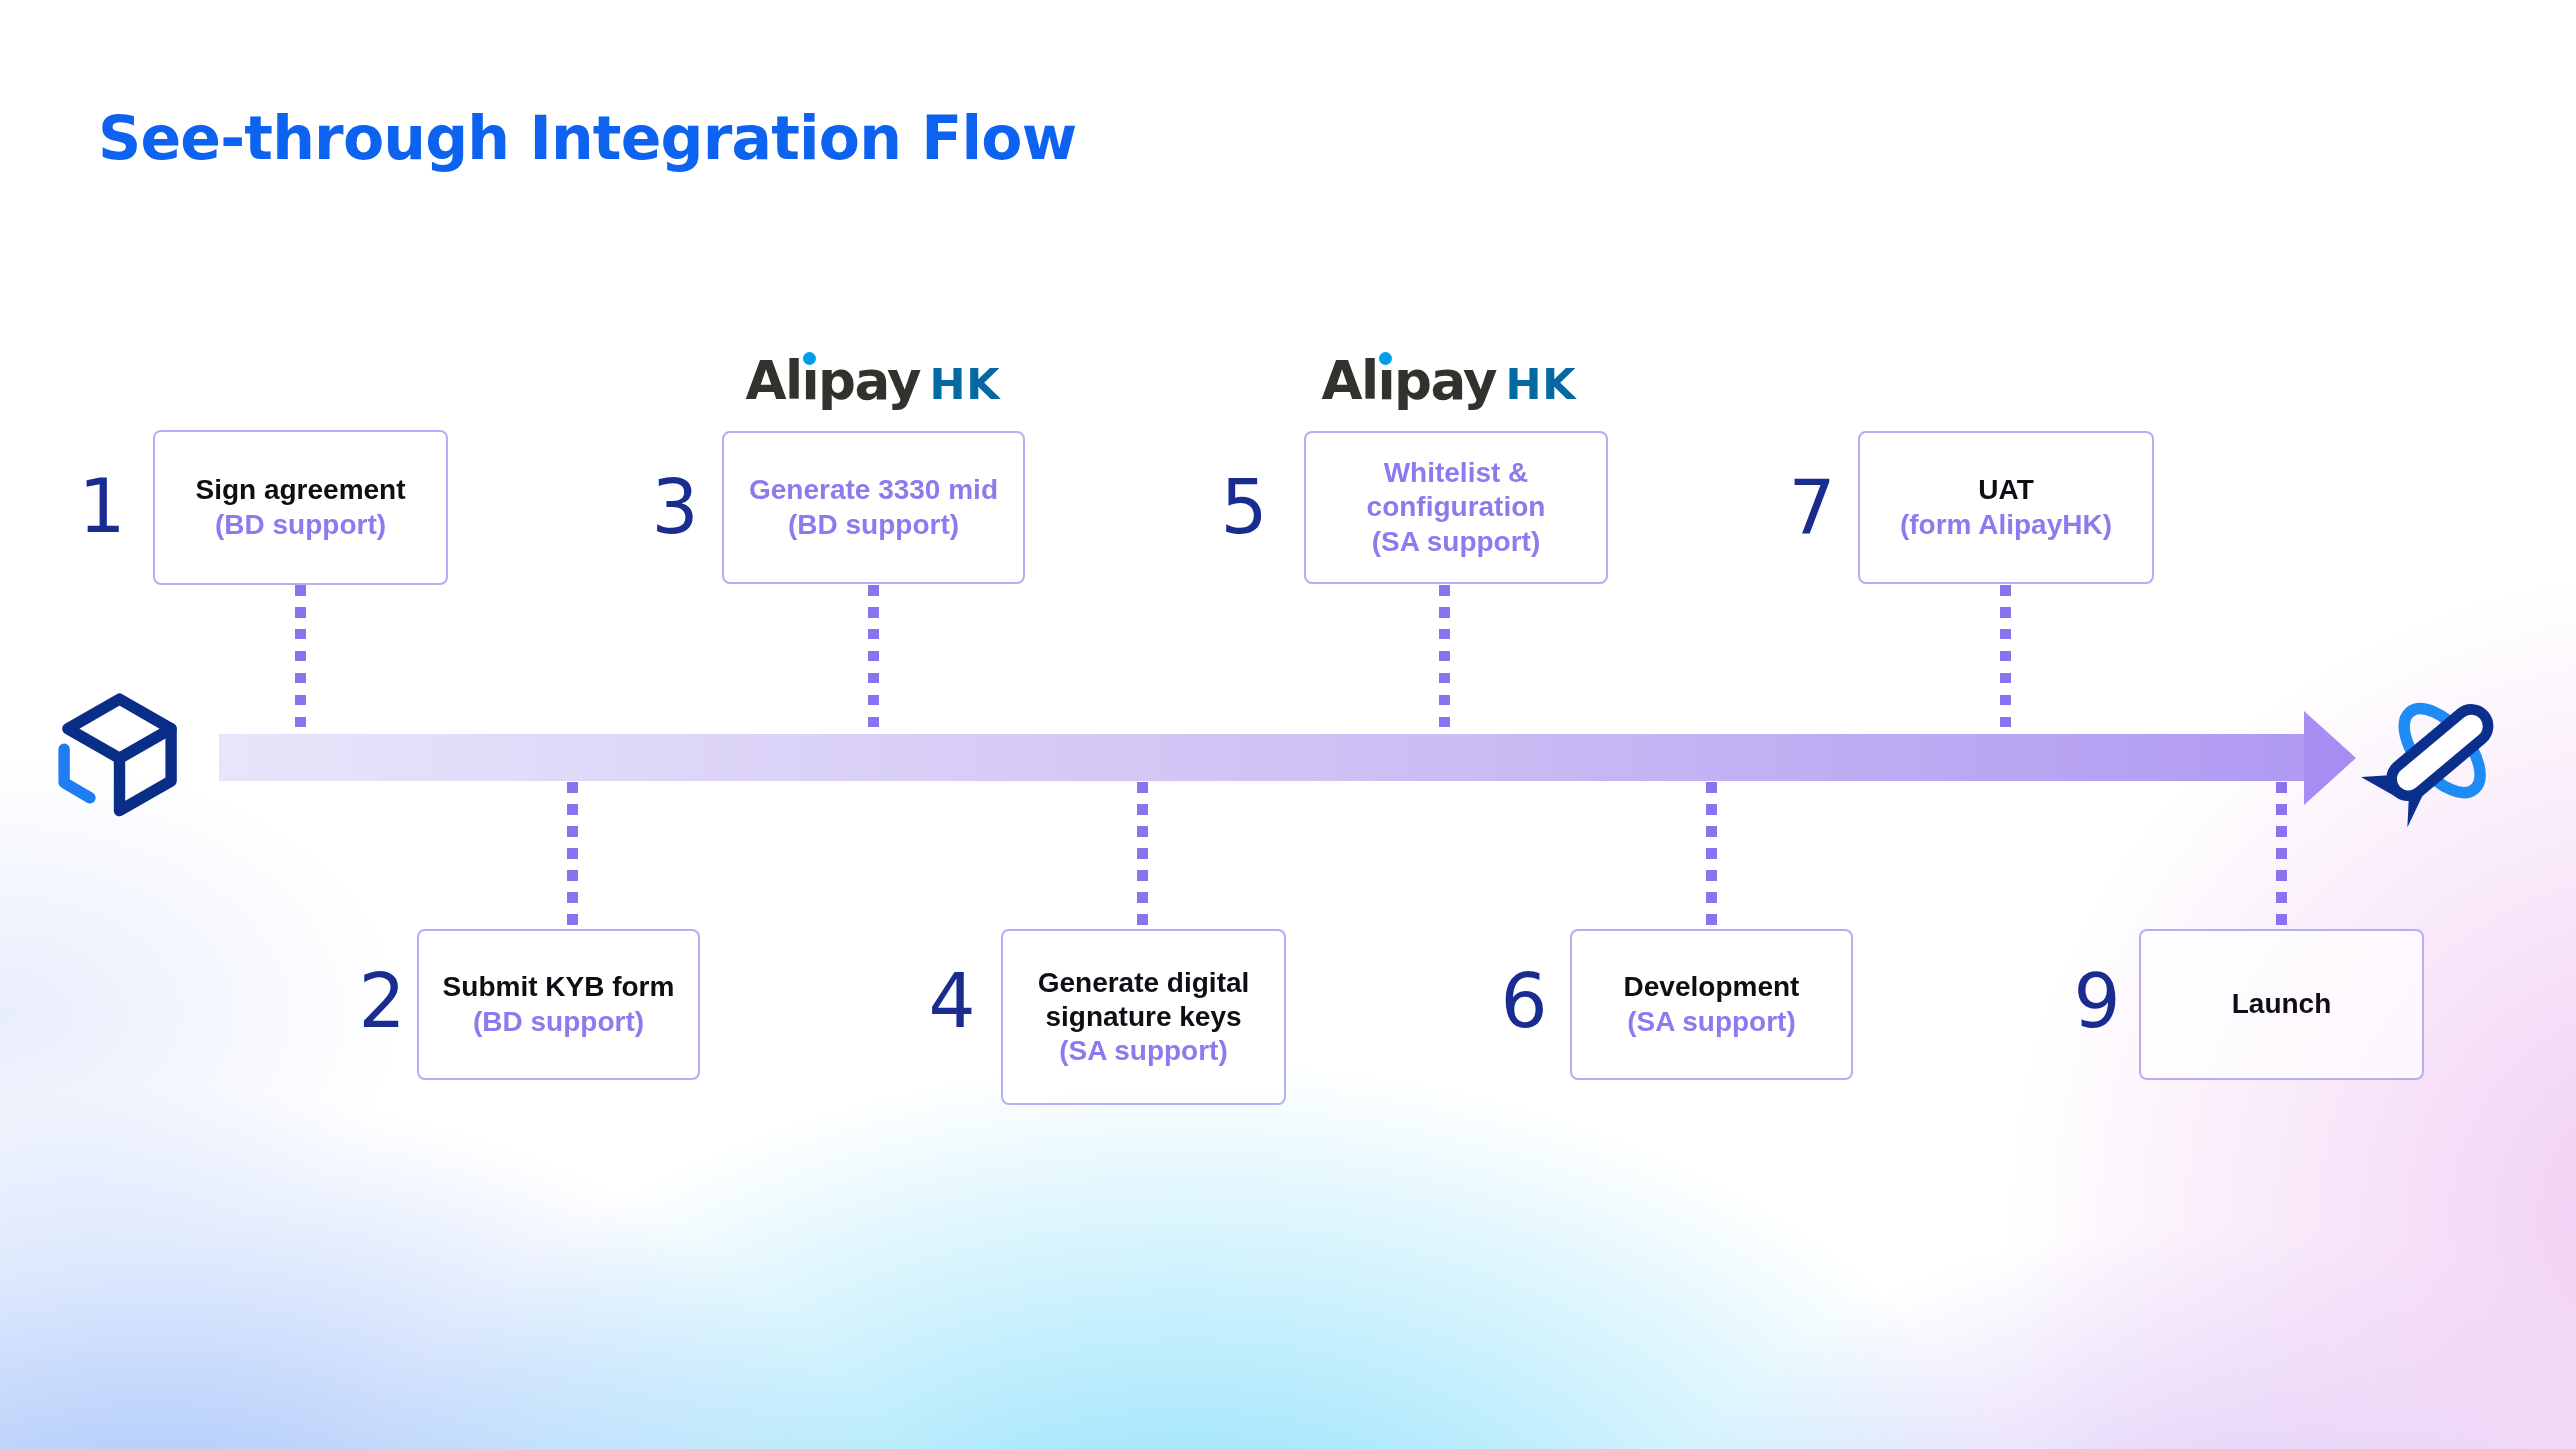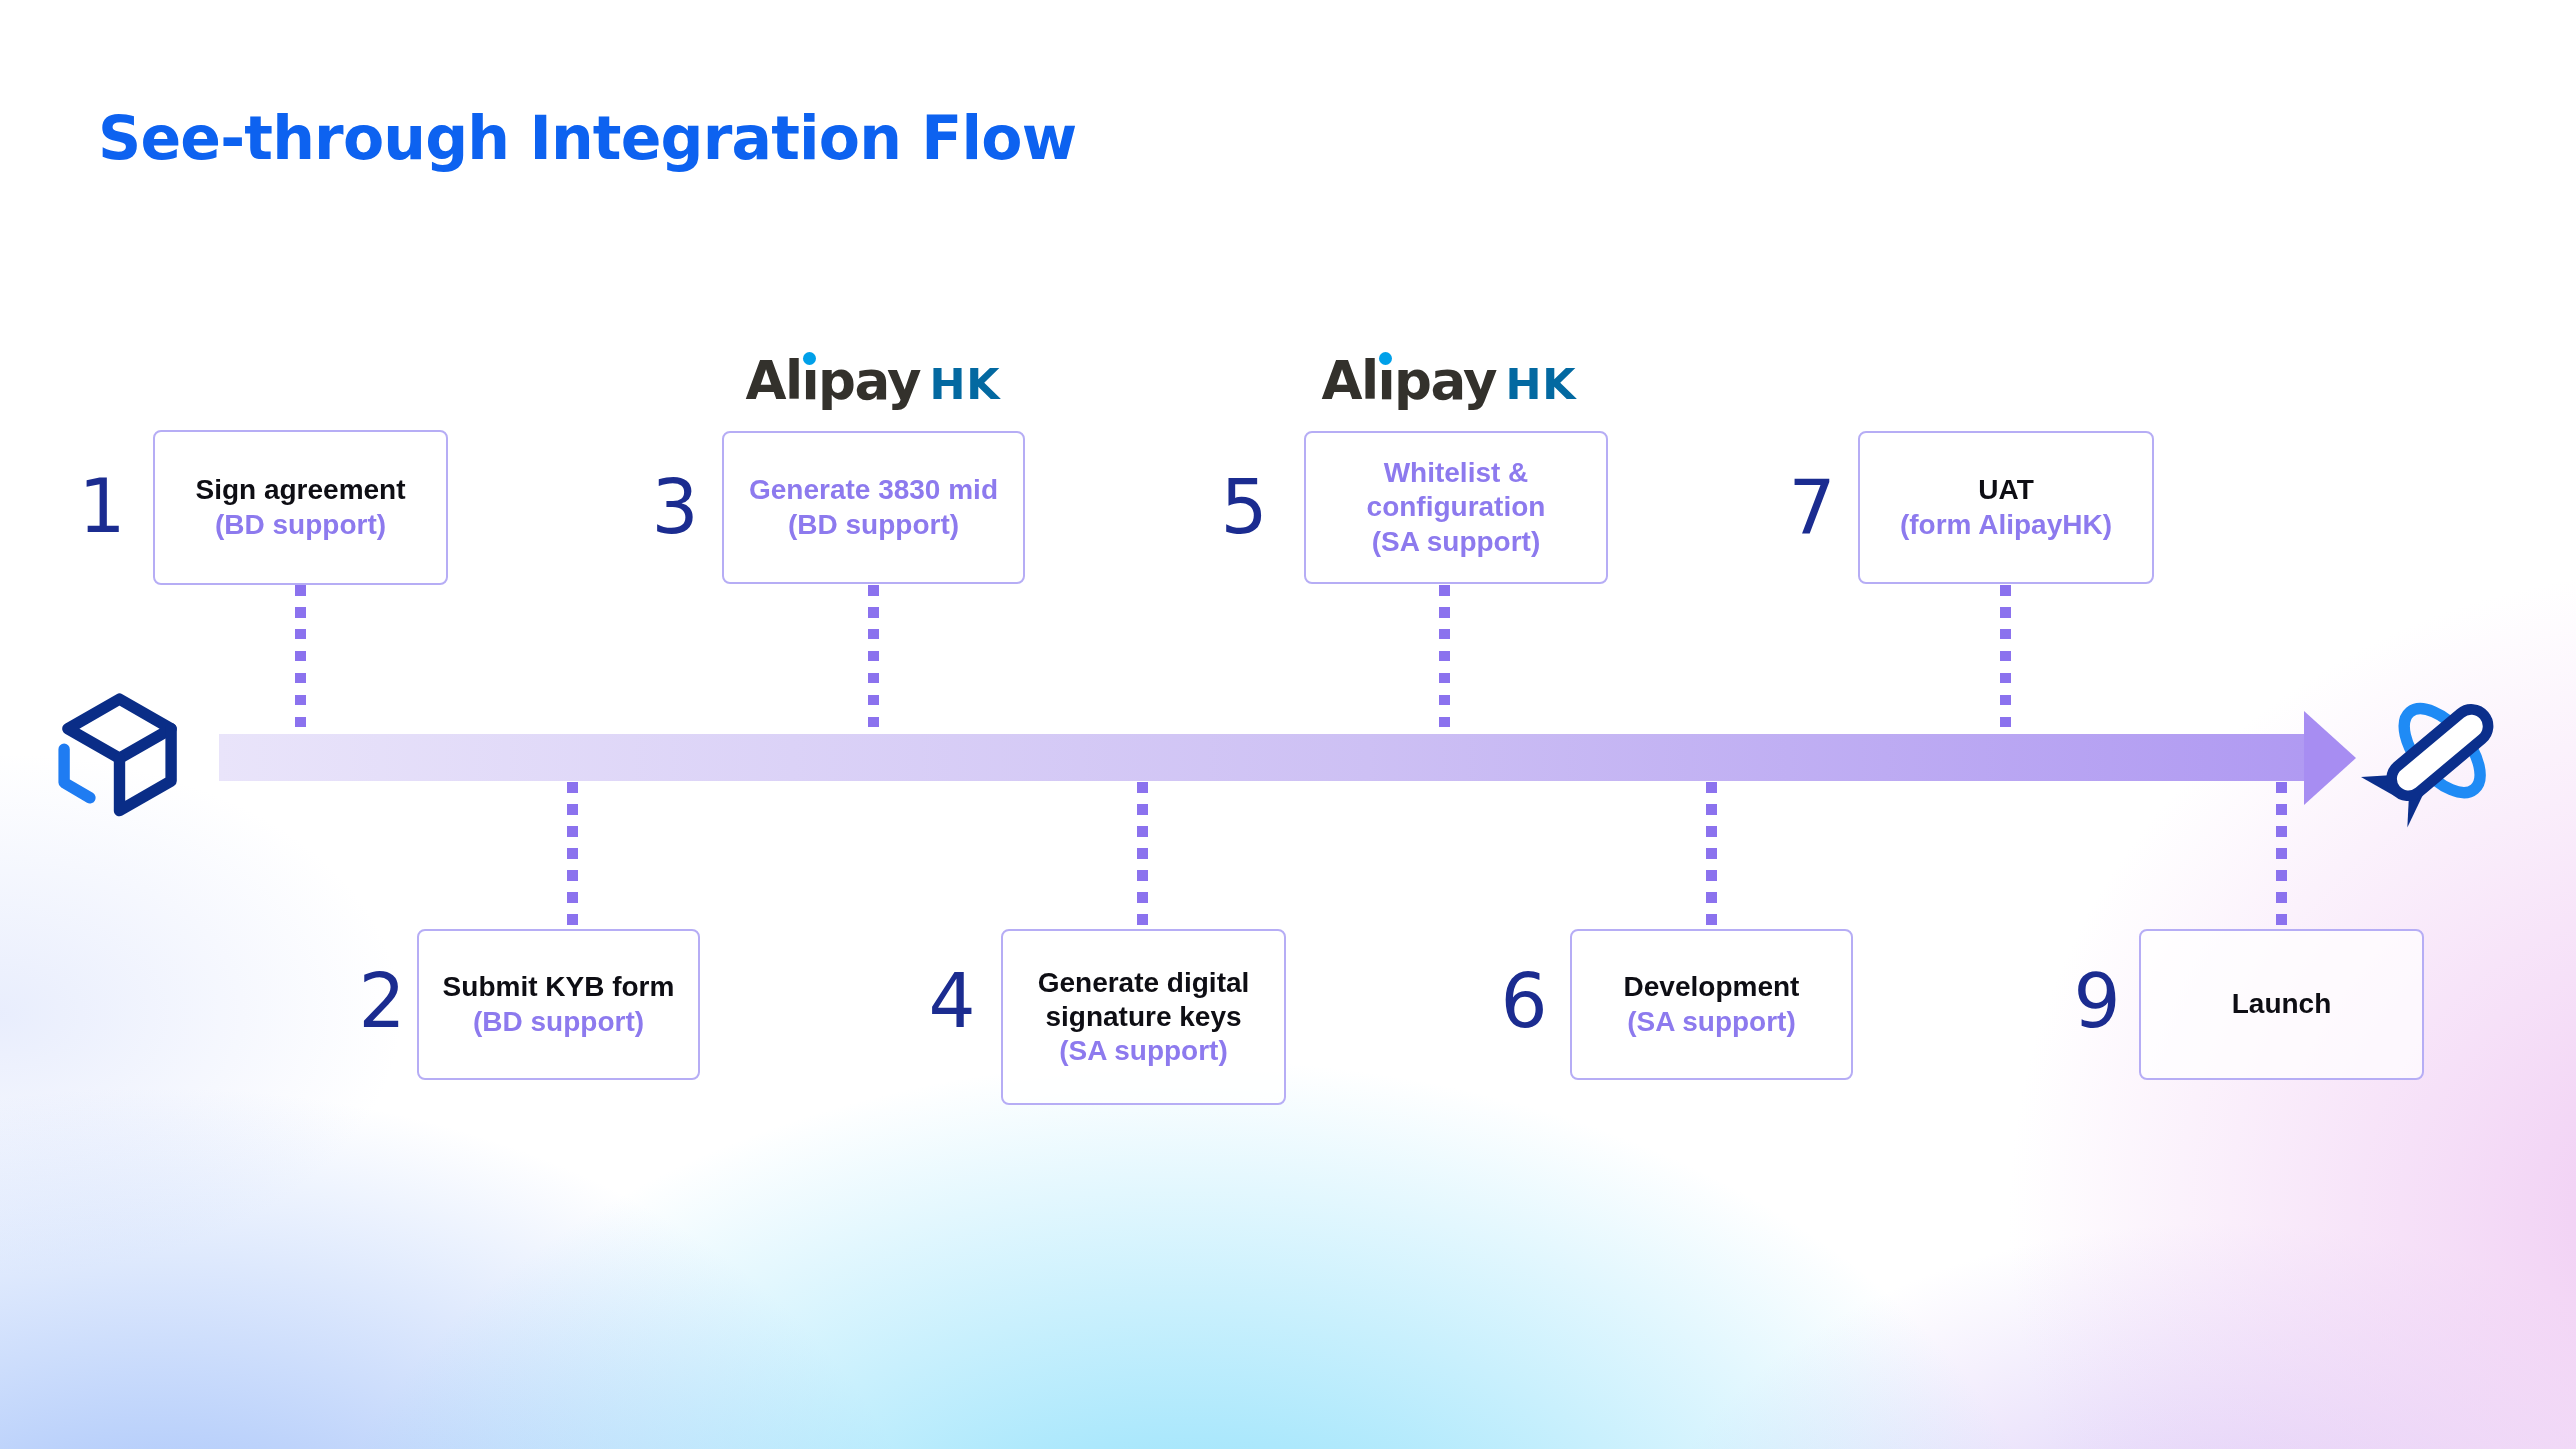--- a/index.html
+++ b/index.html
@@ -109,21 +109,21 @@
 <div class="num" style="left:382px;top:1001px">2</div>
 <div class="num" style="left:952px;top:1001px">4</div>
 <div class="num" style="left:1524px;top:1001px">6</div>
 <div class="num" style="left:2097px;top:1001px">9</div>
 
 <div class="box" style="left:153px;top:430px;width:295px;height:155px">
   <div class="box-title">Sign agreement</div>
   <div class="box-support">(BD support)</div>
 </div>
 <div class="box title-purple" style="left:722px;top:431px;width:303px;height:153px">
-  <div class="box-title">Generate 3830 mid</div>
+  <div class="box-title">Generate 3330 mid</div>
   <div class="box-support">(BD support)</div>
 </div>
 <div class="box title-purple" style="left:1304px;top:431px;width:304px;height:153px">
   <div class="box-title">Whitelist &amp; configuration</div>
   <div class="box-support">(SA support)</div>
 </div>
 <div class="box" style="left:1858px;top:431px;width:296px;height:153px">
   <div class="box-title">UAT</div>
   <div class="box-support">(form AlipayHK)</div>
 </div>

